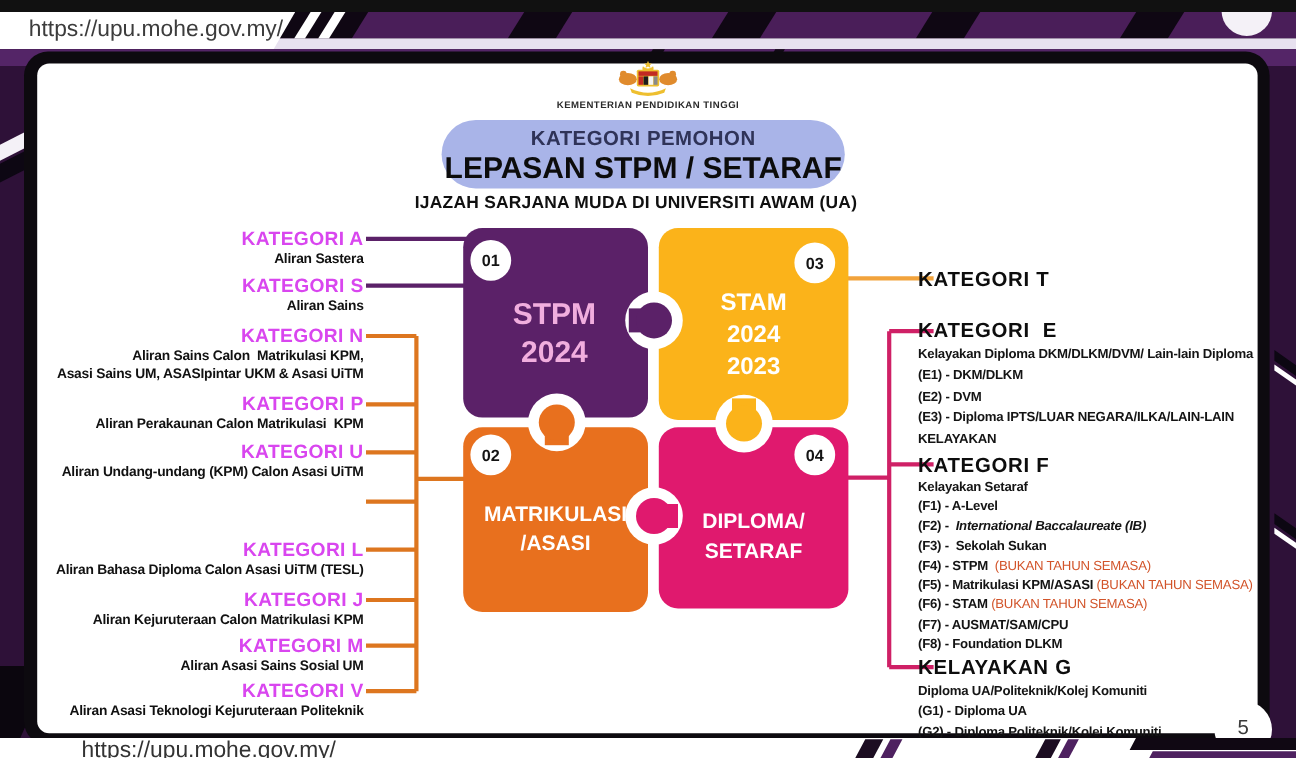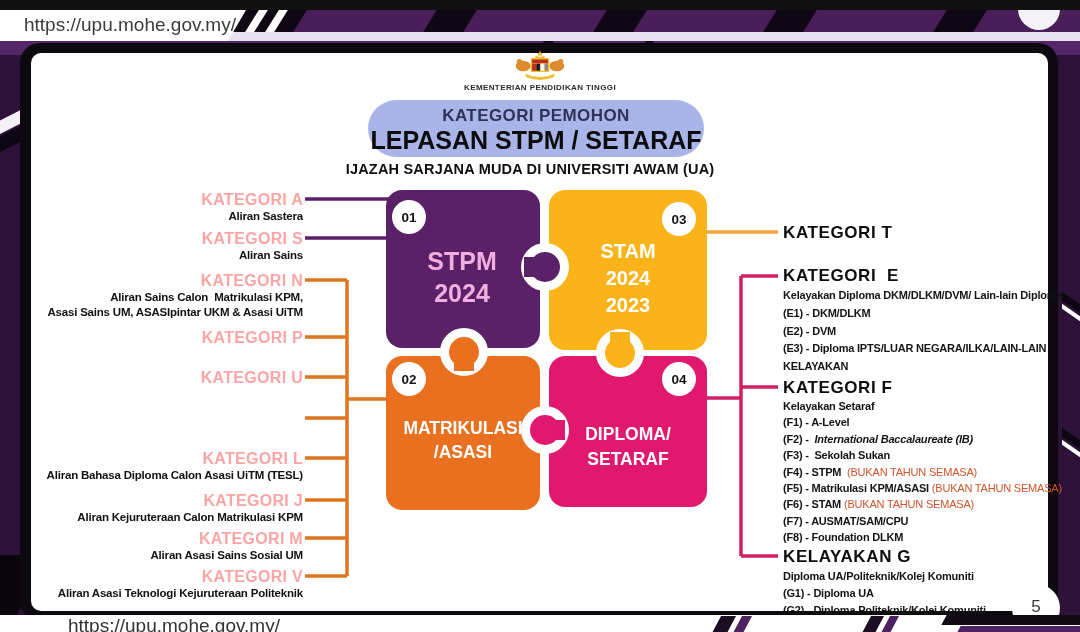--- a/index.html
+++ b/index.html
@@ -51,27 +51,27 @@
   .pill { left:368px; top:90px; width:336px; height:57px; border-radius:29px; }
   .pill-l1 { left:368px; top:96px; width:336px; text-align:center; font-size:17px; font-weight:bold;
              letter-spacing:.4px; color:#2f3358; }
   .pill-l2 { left:348px; top:116px; width:376px; text-align:center; font-size:25px; font-weight:bold;
              color:#0c0c0c; }
   .subtitle { left:300px; top:151px; width:460px; text-align:center; font-size:14.5px; font-weight:bold;
               letter-spacing:.2px; color:#101010; }
 
   
   .lrow { position:absolute; left:0; width:303px; text-align:right; z-index:4; }
-  .lrow .h { font-size:16px; font-weight:bold; letter-spacing:.3px; color:#fca5a5; line-height:19px; white-space:pre;padding-left:43px; }
+  .lrow .h { font-size:16px; font-weight:bold; letter-spacing:.3px; color:#d946ef; line-height:19px; white-space:pre;padding-left:43px; }
   .lrow .s { font-size:11.5px; font-weight:bold; letter-spacing:-.2px; color:#111; line-height:15px; white-space:pre; }
   .lr0{top:180px}.lr1{top:219px}.lr2{top:261px}.lr3{top:318px}.lr4{top:358px}
   .lr5{top:399px}.lr6{top:439px}.lr7{top:481px}.lr8{top:519px}.lr9{top:557px}
 
   
-  .rcol { position:absolute; left:783px; width:285px; z-index:4; }
+  .rcol { position:absolute; left:765px; width:285px; z-index:4; }
   .rcol .h { font-size:17px; font-weight:bold; letter-spacing:.6px; color:#0d0d0d; line-height:20px; white-space:pre; }
   .rcol .b { font-size:11px; font-weight:bold; letter-spacing:-.2px; color:#141414; white-space:pre; }
   .rT{top:213px}.rE{top:256px}.rF{top:368px}.rG{top:537px}
   .rE .b{ line-height:16.8px; margin-top:1px; }
   .rF .b{ line-height:15.4px; margin-top:1px; }
   .rG .b{ line-height:16px;  margin-top:1px; }
   .note { font-weight:normal; }
   .ital { font-style:italic; }
 
   .page-bump { position:absolute; left:1012px; top:574px; width:48px; height:48px; border-radius:50%;
@@ -194,23 +194,25 @@
     <div class="h">KATEGORI S</div>
     <div class="s">Aliran Sains</div>
   </div>
   <div class="lrow lr2">
     <div class="h">KATEGORI N</div>
     <div class="s">Aliran Sains Calon  Matrikulasi KPM,</div>
     <div class="s">Asasi Sains UM, ASASIpintar UKM &amp; Asasi UiTM</div>
   </div>
   <div class="lrow lr3">
     <div class="h">KATEGORI P</div>
+    <div class="s">Aliran Perakaunan Calon Matrikulasi  KPM</div>
   </div>
   <div class="lrow lr4">
     <div class="h">KATEGORI U</div>
+    <div class="s">Aliran Undang-undang (KPM) Calon Asasi UiTM</div>
   </div>
   <div class="lrow lr6">
     <div class="h">KATEGORI L</div>
     <div class="s">Aliran Bahasa Diploma Calon Asasi UiTM (TESL)</div>
   </div>
   <div class="lrow lr7">
     <div class="h">KATEGORI J</div>
     <div class="s">Aliran Kejuruteraan Calon Matrikulasi KPM</div>
   </div>
   <div class="lrow lr8">

